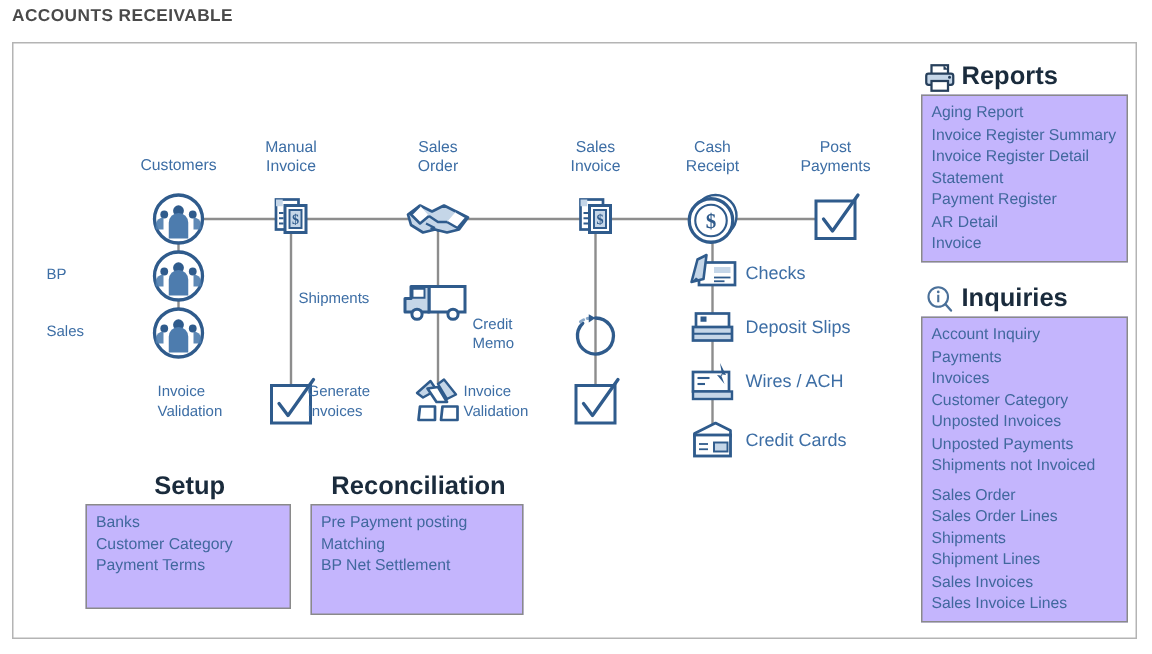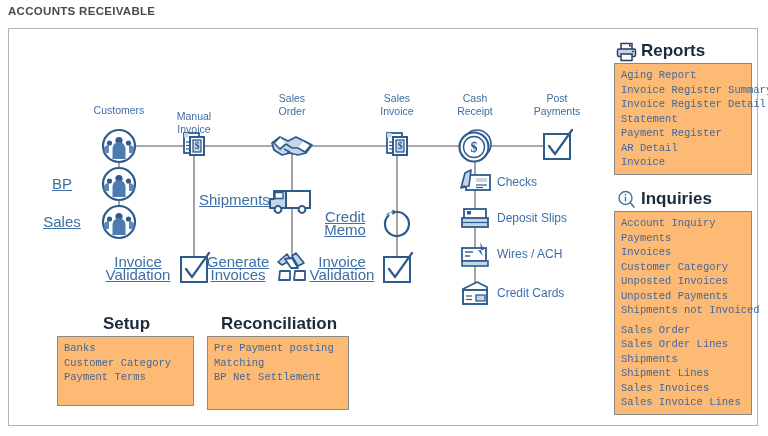--- a/index.html
+++ b/index.html
@@ -25,40 +25,39 @@
   .svg-layer{position:absolute;left:0;top:0;width:750px;height:398px;}
   
   .panel{position:absolute;box-sizing:border-box;}
   .panel-head{
     display:flex;align-items:center;gap:5px;
     font-size:17px;font-weight:bold;color:#1a2b3c;
     margin-bottom:2px;padding-left:2px;
   }
   .panel-head.centered{justify-content:center;gap:0;}
   .panel-box{
-    border:1px solid #8a8a8a;background:#fdba74;
-    box-sizing:border-box;padding:4px 6px 5px 6px;font-family:Liberation Mono, monospace;
+    border:1px solid #8a8a8a;background:#c4b5fd;
+    box-sizing:border-box;padding:4px 6px 5px 6px;
   }
   .panel-box .item{
     font-size:10.5px;color:#41689e;line-height:14.5px;
     white-space:nowrap;cursor:pointer;
   }
   .panel-box .item.gap{margin-top:5px;}
   .head-icon{display:inline-block;width:20px;height:18px;}
   
   .node-label{
     position:absolute;text-align:center;
     font-size:10.5px;color:#3d6ea5;line-height:12.5px;
     white-space:pre-line;
   }
   .side-label{
-    position:absolute;text-align:center;
-    font-size:15px;color:#3d6ea5;line-height:12.5px;
+    position:absolute;text-align:left;
+    font-size:10px;color:#3d6ea5;line-height:12.5px;
     white-space:pre-line;
-    text-decoration:underline;
   }
   .right-label{
     position:absolute;text-align:left;
     font-size:12px;color:#3d6ea5;line-height:12.5px;
     white-space:pre-line;
   }
 </style>
 </head>
 <body>
 
@@ -231,21 +230,21 @@
       </g>
     <g>
         <use href="#ic-wire" x="466" y="225"></use>
       </g>
     <g>
         <use href="#ic-wallet" x="466" y="264"></use>
       </g>
   </svg>
 
   <div class="node-label" style="left:62px;top:75px;width:96px;text-align:center;">Customers</div>
-  <div class="node-label" style="left:143px;top:63px;width:84px;margin-top:18px;">Manual
+  <div class="node-label" style="left:143px;top:63px;width:84px;">Manual
 Invoice</div>
   <div class="node-label" style="left:243px;top:63px;width:80px;">Sales
 Order</div>
   <div class="node-label" style="left:348px;top:63px;width:80px;">Sales
 Invoice</div>
   <div class="node-label" style="left:427px;top:63px;width:78px;">Cash
 Receipt</div>
   <div class="node-label" style="left:509px;top:63px;width:78px;">Post
 Payments</div>
 

